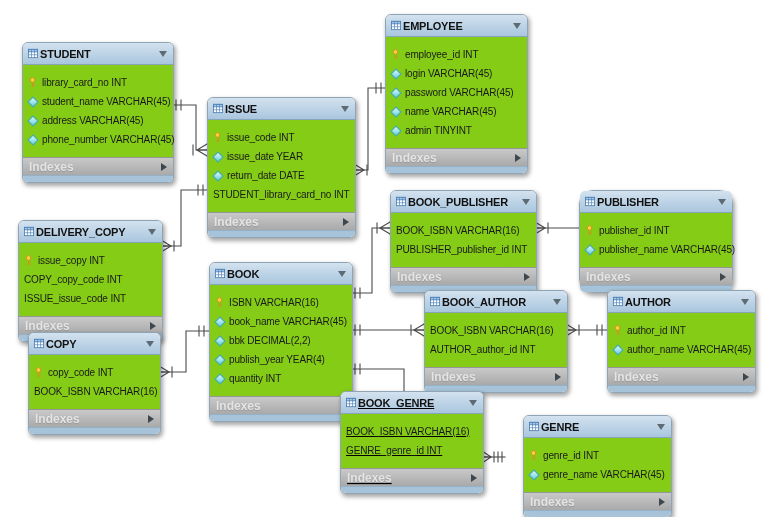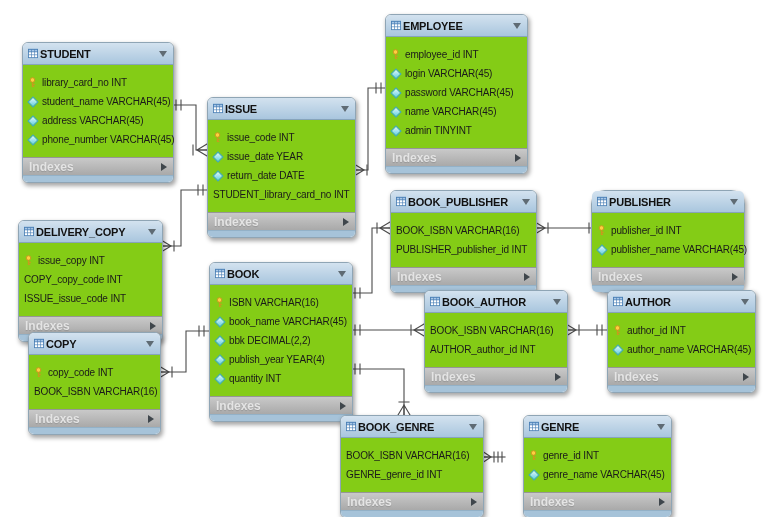--- a/index.html
+++ b/index.html
@@ -288,21 +288,21 @@
         <div class="row">
           <span class="coltext">PUBLISHER_publisher_id INT</span>
         </div>
       </div>
       <div class="ftr">
         <span class="ftr-label">Indexes</span>
         <span class="expand"></span>
       </div>
       <div class="btm"></div>
     </div>
-    <div class="card" style="left: 591px; top: 190px; width: 152px; border-radius: 14px;">
+    <div class="card" style="left: 579px; top: 190px; width: 152px; border-radius: 14px;">
       <div class="hdr">
         <span class="ico">
           <svg width="12" height="11" viewBox="0 0 12 11">
             <rect x="0.5" y="0.5" width="11" height="10" fill="#fff" stroke="#4a7fb5"></rect>
             <rect x="0.5" y="0.5" width="11" height="3" fill="#a8c8e8" stroke="#4a7fb5"></rect>
             <path d="M4.2 0.5 V10.5 M7.9 0.5 V10.5 M0.5 7 H11.5" stroke="#4a7fb5" stroke-width="0.8"></path>
           </svg>
         </span>
         <span class="ttl">PUBLISHER</span>
         <span class="collapse"></span>
@@ -469,21 +469,21 @@
         <div class="row">
           <span class="coltext">BOOK_ISBN VARCHAR(16)</span>
         </div>
       </div>
       <div class="ftr">
         <span class="ftr-label">Indexes</span>
         <span class="expand"></span>
       </div>
       <div class="btm"></div>
     </div>
-    <div class="card" style="left: 340px; top: 415px; width: 142px;">
+    <div class="card" style="left: 340px; top: 391px; width: 142px; text-decoration: underline;">
       <div class="hdr">
         <span class="ico">
           <svg width="12" height="11" viewBox="0 0 12 11">
             <rect x="0.5" y="0.5" width="11" height="10" fill="#fff" stroke="#4a7fb5"></rect>
             <rect x="0.5" y="0.5" width="11" height="3" fill="#a8c8e8" stroke="#4a7fb5"></rect>
             <path d="M4.2 0.5 V10.5 M7.9 0.5 V10.5 M0.5 7 H11.5" stroke="#4a7fb5" stroke-width="0.8"></path>
           </svg>
         </span>
         <span class="ttl">BOOK_GENRE</span>
         <span class="collapse"></span>

